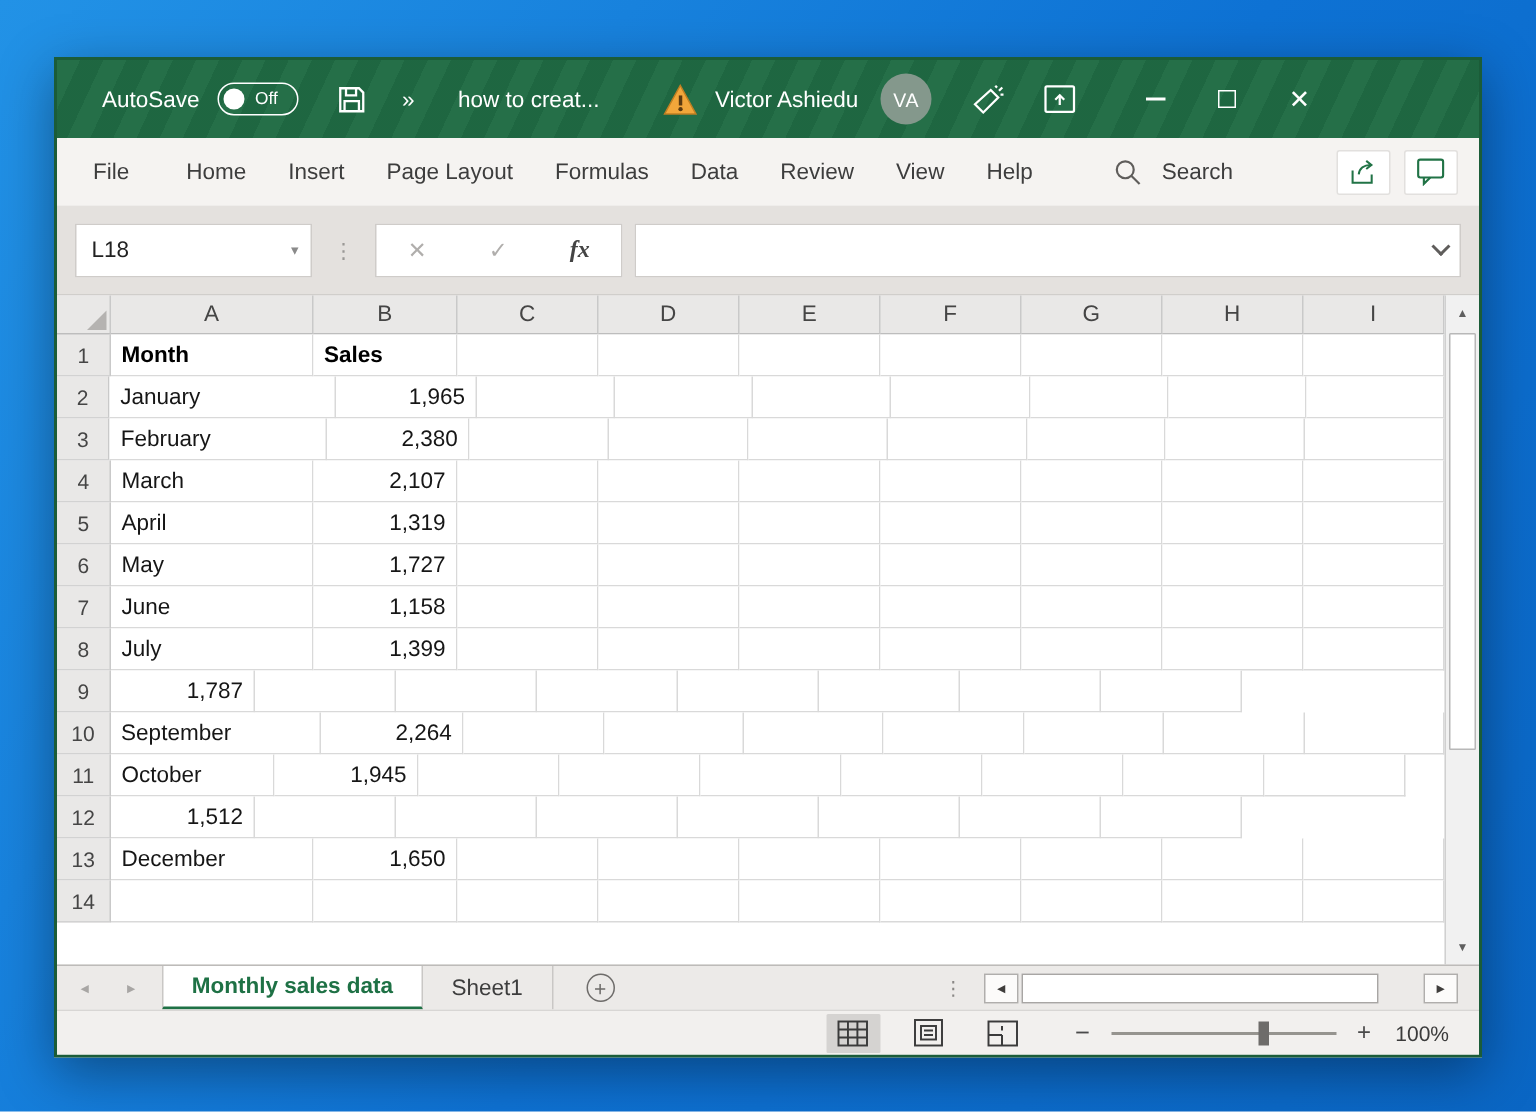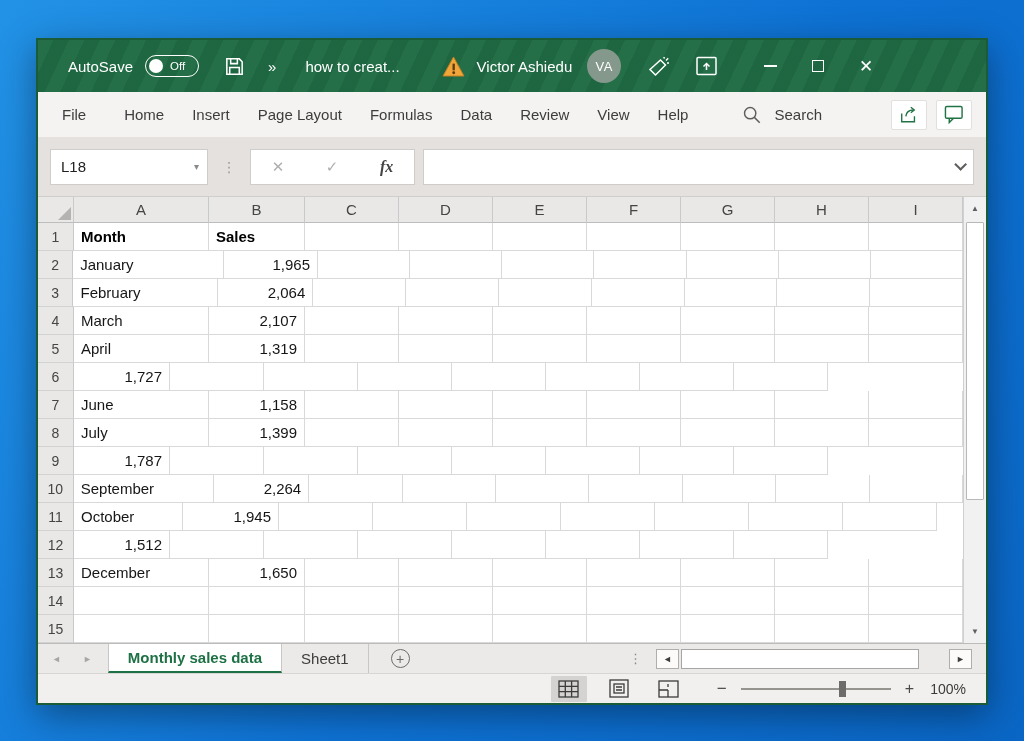--- a/index.html
+++ b/index.html
@@ -292,21 +292,21 @@
             <div class="cell" style="width: 94px;"></div>
             <div class="cell" style="width: 94px;"></div>
             <div class="cell" style="width: 94px;"></div>
             <div class="cell" style="width: 94px;"></div>
             <div class="cell" style="width: 94px;"></div>
             <div class="cell" style="width: 94px;"></div>
           </div>
           <div class="gridrow">
             <div class="rowhead">3</div>
             <div class="cell" style="width: 147px;">February</div>
-            <div class="cell num" style="width: 96px;">2,064</div>
+            <div class="cell num" style="width: 96px;">2,380</div>
             <div class="cell" style="width: 94px;"></div>
             <div class="cell" style="width: 94px;"></div>
             <div class="cell" style="width: 94px;"></div>
             <div class="cell" style="width: 94px;"></div>
             <div class="cell" style="width: 94px;"></div>
             <div class="cell" style="width: 94px;"></div>
             <div class="cell" style="width: 94px;"></div>
           </div>
           <div class="gridrow">
             <div class="rowhead">4</div>
@@ -327,20 +327,21 @@
             <div class="cell" style="width: 94px;"></div>
             <div class="cell" style="width: 94px;"></div>
             <div class="cell" style="width: 94px;"></div>
             <div class="cell" style="width: 94px;"></div>
             <div class="cell" style="width: 94px;"></div>
             <div class="cell" style="width: 94px;"></div>
             <div class="cell" style="width: 94px;"></div>
           </div>
           <div class="gridrow">
             <div class="rowhead">6</div>
+            <div class="cell" style="width: 135px;">May</div>
             <div class="cell num" style="width: 96px;">1,727</div>
             <div class="cell" style="width: 94px;"></div>
             <div class="cell" style="width: 94px;"></div>
             <div class="cell" style="width: 94px;"></div>
             <div class="cell" style="width: 94px;"></div>
             <div class="cell" style="width: 94px;"></div>
             <div class="cell" style="width: 94px;"></div>
             <div class="cell" style="width: 94px;"></div>
           </div>
           <div class="gridrow">
@@ -420,32 +421,20 @@
             <div class="cell" style="width: 94px;"></div>
             <div class="cell" style="width: 94px;"></div>
             <div class="cell" style="width: 94px;"></div>
             <div class="cell" style="width: 94px;"></div>
             <div class="cell" style="width: 94px;"></div>
             <div class="cell" style="width: 94px;"></div>
             <div class="cell" style="width: 94px;"></div>
           </div>
           <div class="gridrow">
             <div class="rowhead">14</div>
-            <div class="cell" style="width: 135px;"></div>
-            <div class="cell" style="width: 96px;"></div>
-            <div class="cell" style="width: 94px;"></div>
-            <div class="cell" style="width: 94px;"></div>
-            <div class="cell" style="width: 94px;"></div>
-            <div class="cell" style="width: 94px;"></div>
-            <div class="cell" style="width: 94px;"></div>
-            <div class="cell" style="width: 94px;"></div>
-            <div class="cell" style="width: 94px;"></div>
-          </div>
-          <div class="gridrow">
-            <div class="rowhead">15</div>
             <div class="cell" style="width: 135px;"></div>
             <div class="cell" style="width: 96px;"></div>
             <div class="cell" style="width: 94px;"></div>
             <div class="cell" style="width: 94px;"></div>
             <div class="cell" style="width: 94px;"></div>
             <div class="cell" style="width: 94px;"></div>
             <div class="cell" style="width: 94px;"></div>
             <div class="cell" style="width: 94px;"></div>
             <div class="cell" style="width: 94px;"></div>
           </div>

